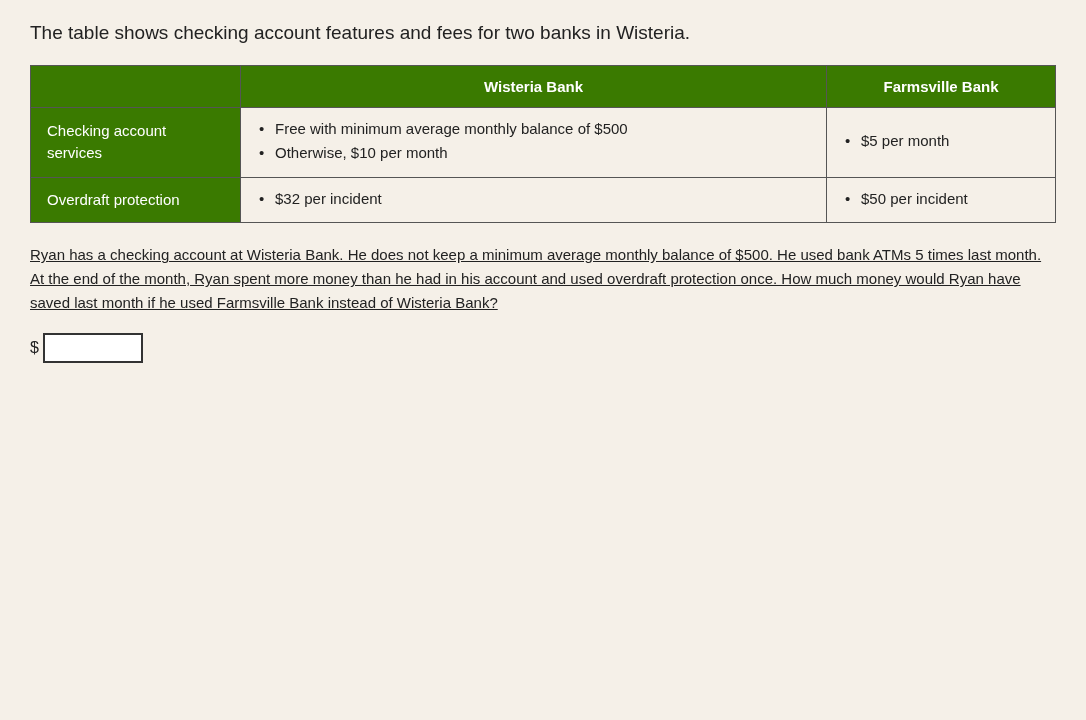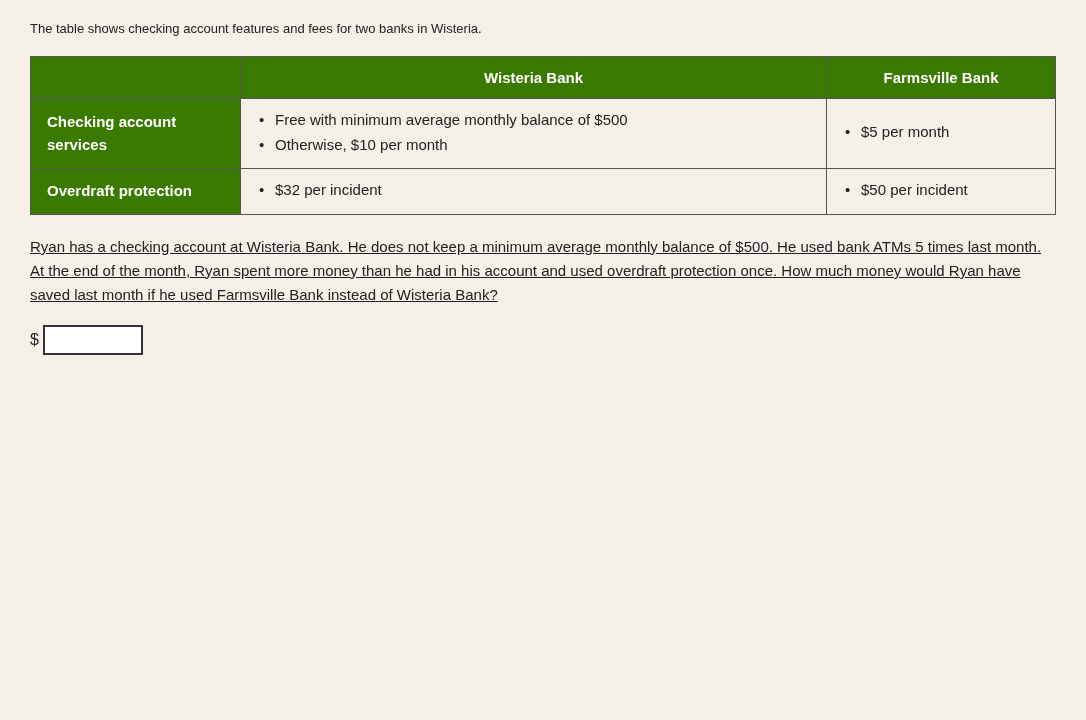--- a/index.html
+++ b/index.html
@@ -13,21 +13,21 @@
       font-size: 15px;
       background: #f5f0e8;
       color: #222;
       width: 1086px;
       min-height: 720px;
       padding: 20px 30px 30px 30px;
     }
 
     .intro-text {
       margin-bottom: 18px;
-      font-size: 13px;
+      font-size: 19px;
       line-height: 1.4;
     }
 
     .table-wrapper {
       margin-bottom: 20px;
     }
 
     table {
       border-collapse: collapse;
       width: 100%;
@@ -48,21 +48,21 @@
       border: 1.5px solid #555;
       padding: 10px 16px;
       vertical-align: middle;
       font-size: 15px;
       line-height: 1.5;
     }
 
     .row-header {
       background-color: #3a7a00;
       color: #fff;
-      font-weight: bold;
+      font-weight: normal;
       width: 210px;
       vertical-align: middle;
     }
 
     .cell-content {
       background-color: #f5f0e8;
     }
 
     ul.bullet-list {
       list-style: none;

